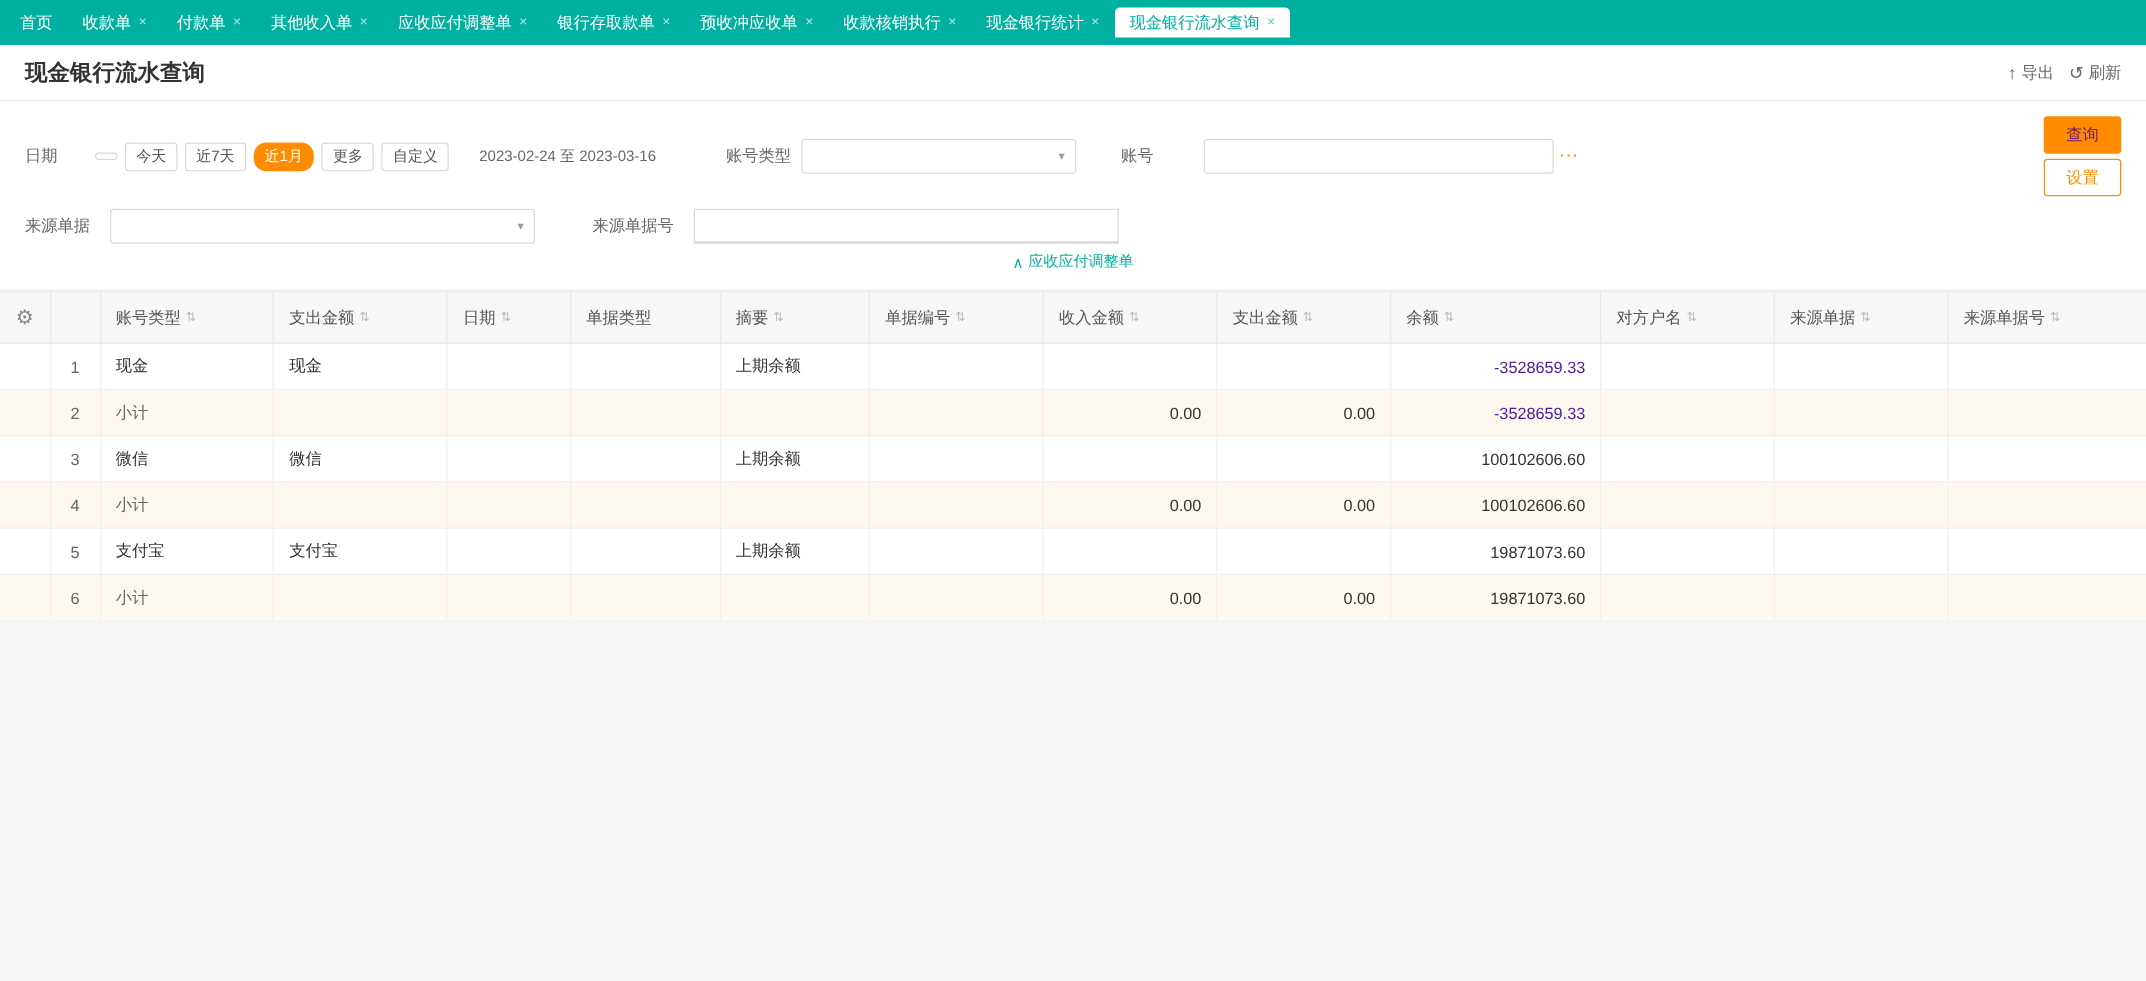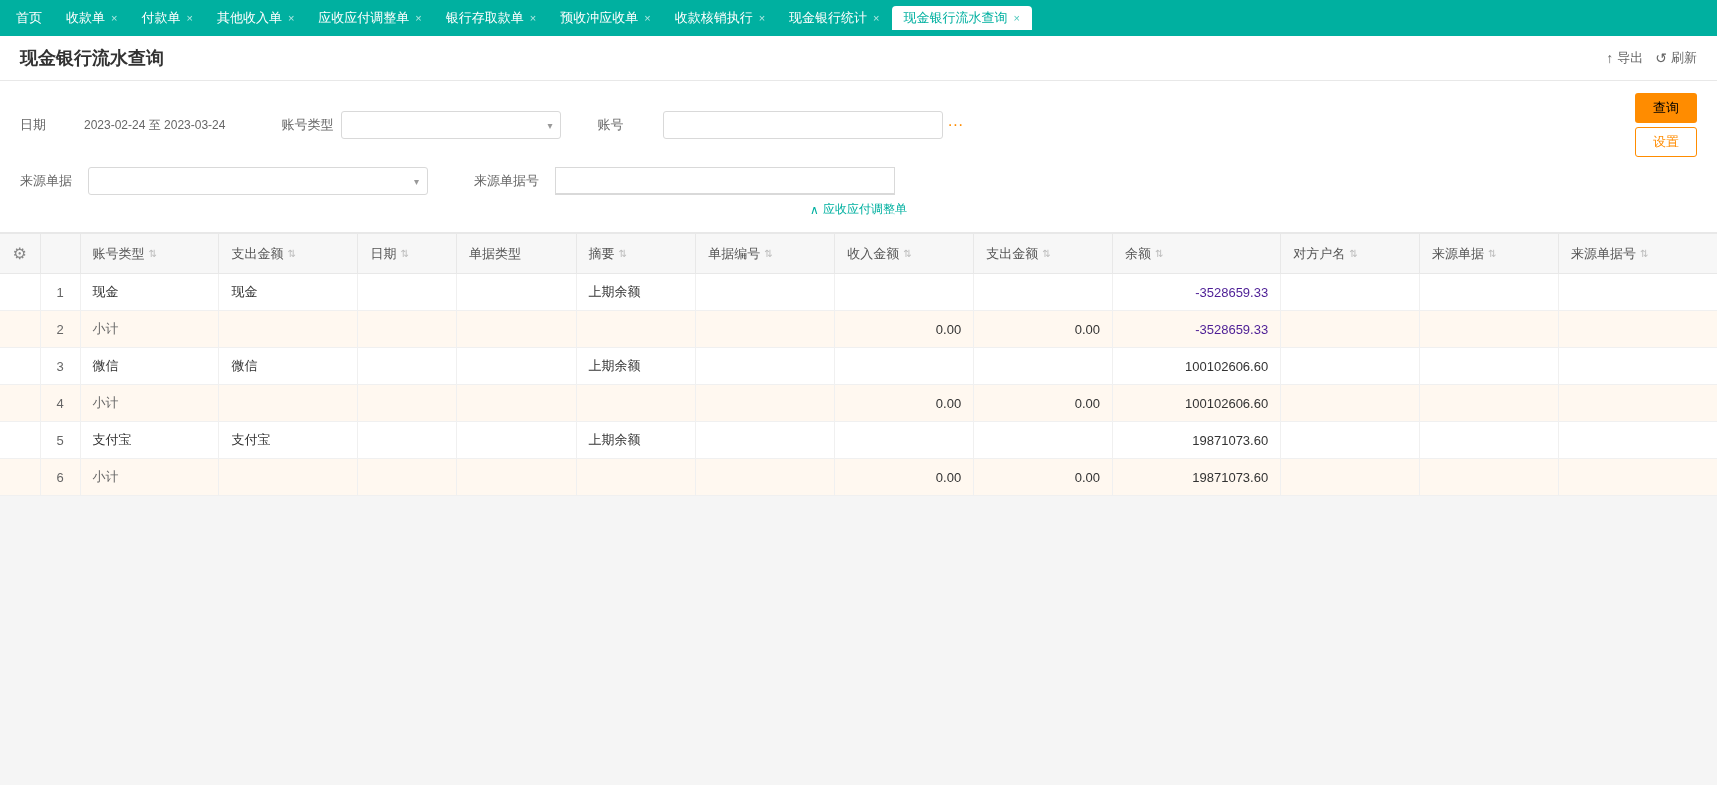--- a/index.html
+++ b/index.html
@@ -130,21 +130,21 @@
       padding: 0 8px;
       font-size: 12px;
     }
     .dots-btn {
       color: #ff8c00;
       cursor: pointer;
       font-size: 16px;
     }
     .query-btn {
       background: #ff8c00;
-      color: #000000;
+      color: #701a75;
       border: none;
       padding: 6px 18px;
       border-radius: 3px;
       cursor: pointer;
       font-size: 13px;
     }
     .settings-btn {
       background: #fff;
       color: #ff8c00;
       border: 1px solid #ff8c00;
@@ -298,21 +298,29 @@
       <span style="font-size:14px;">↺</span>
       <span>刷新</span>
     </div>
   </div>
 </div>
 
 <div class="filter-section">
 
   <div class="filter-row">
     <span class="filter-label">日期</span>
-    <span class="date-range">2023-02-24 至 2023-03-24</span>
+    <div class="date-options">
+      <button class="date-btn"></button>
+      <button class="date-btn">今天</button>
+      <button class="date-btn">近7天</button>
+      <button class="date-btn active">近1月</button>
+      <button class="date-btn">更多</button>
+      <button class="date-btn">自定义</button>
+    </div>
+    <span class="date-range">2023-02-24 至 2023-03-16</span>
 
     <div style="display:flex;align-items:center;gap:8px;margin-left:40px;">
       <span class="filter-label">账号类型</span>
       <div class="select-input" style="width:220px;">
         <span></span>
         <span class="chevron-down">▾</span>
       </div>
     </div>
 
     <div style="display:flex;align-items:center;gap:26px;margin-left:20px;">

